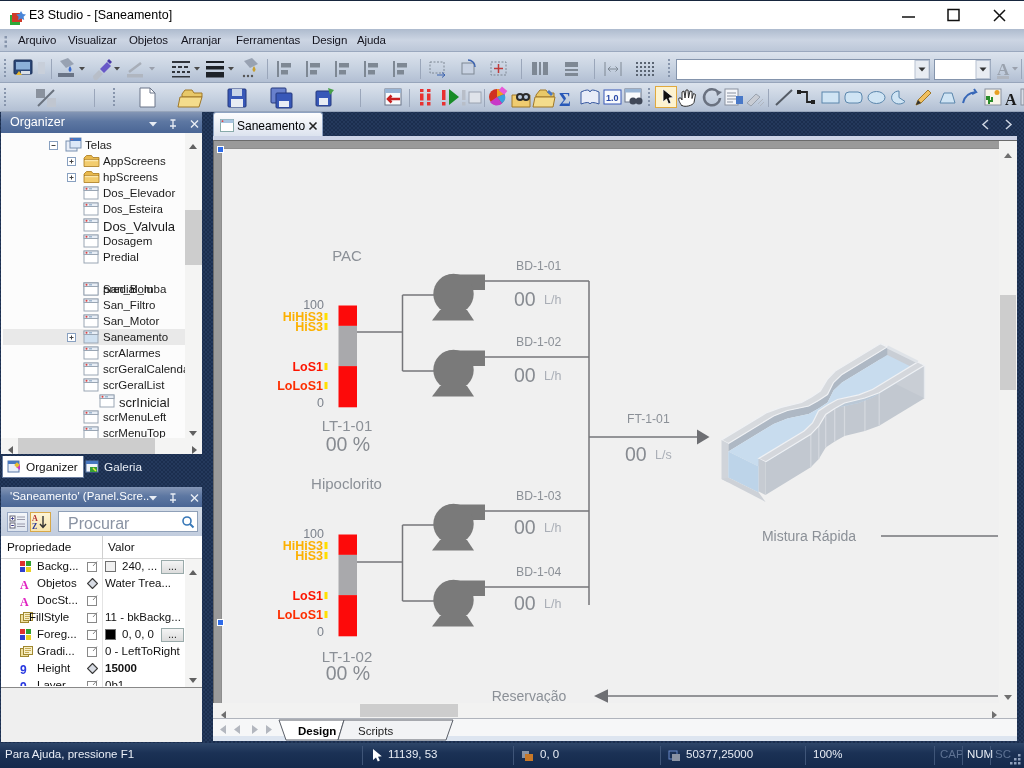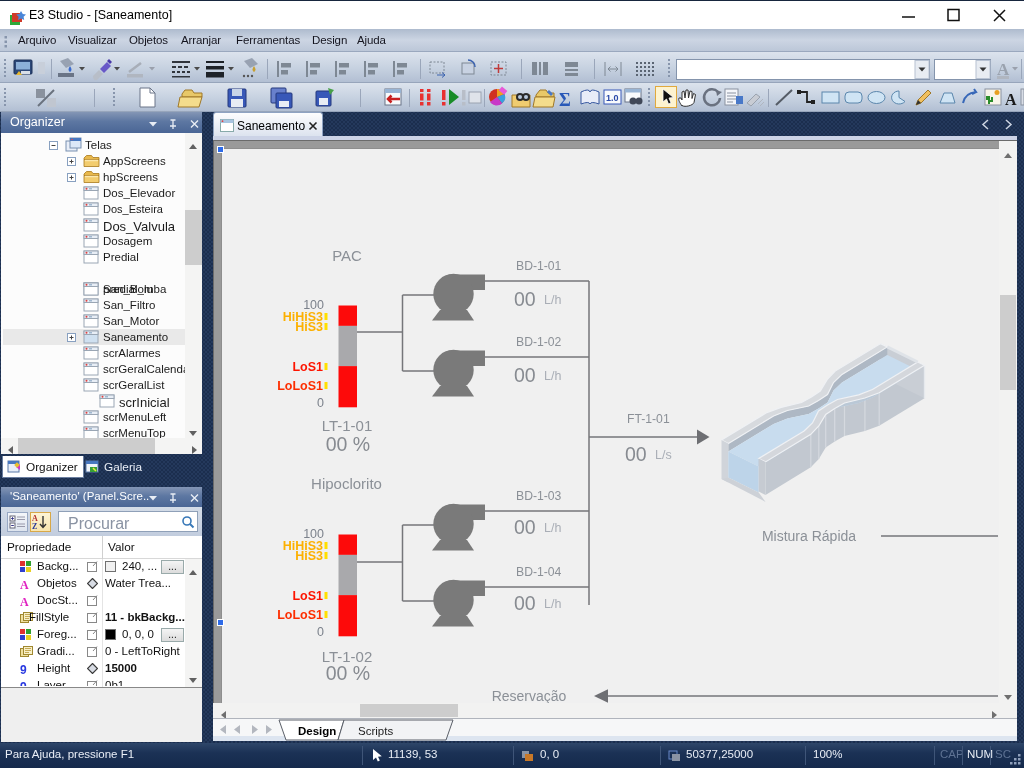--- a/index.html
+++ b/index.html
@@ -595,21 +595,21 @@
       <span style="position:absolute;left:19px;top:2px"><svg width="13" height="11">
           <rect x="0.5" y="2.5" width="8" height="8" fill="#f0e0a0" stroke="#a08830"></rect>
           <rect x="3.5" y="0.5" width="9" height="8" fill="#f8f0c8" stroke="#a08830"></rect>
           <path d="M5 2.5 h6 M5 4.5 h6 M5 6.5 h4" stroke="#b89838" stroke-width="0.8"></path>
         </svg></span>
       <span style="position:absolute;left:28px;top:1px">FillStyle</span>
       <span style="position:absolute;left:86px;top:2px"><svg width="11" height="11">
           <rect x="0.5" y="1.5" width="9" height="9" fill="none" stroke="#888"></rect>
           <path d="M6 5 l4 -4.5" stroke="#888"></path>
         </svg></span>
-      <span style="position:absolute;left:104px;top:1px;font-weight:bold">11 - bkBackg...</span>
+      <span style="position:absolute;left:104px;top:1px;font-weight:normal">11 - bkBackg...</span>
     </div>
     <div style="position:absolute;left:0;top:68px;width:184px;height:17px;overflow:hidden;font-size:11.5px;color:#111;white-space:nowrap">
       <span style="position:absolute;left:19px;top:2px"><svg width="11" height="11">
           <rect x="0" y="0" width="5" height="5" fill="#e03030"></rect>
           <rect x="6" y="0" width="5" height="5" fill="#30a030"></rect>
           <rect x="0" y="6" width="5" height="5" fill="#3040d0"></rect>
           <rect x="6" y="6" width="5" height="5" fill="#e8d020"></rect>
         </svg></span>
       <span style="position:absolute;left:36px;top:1px">Foreg...</span>
       <span style="position:absolute;left:86px;top:2px"><svg width="11" height="11">

